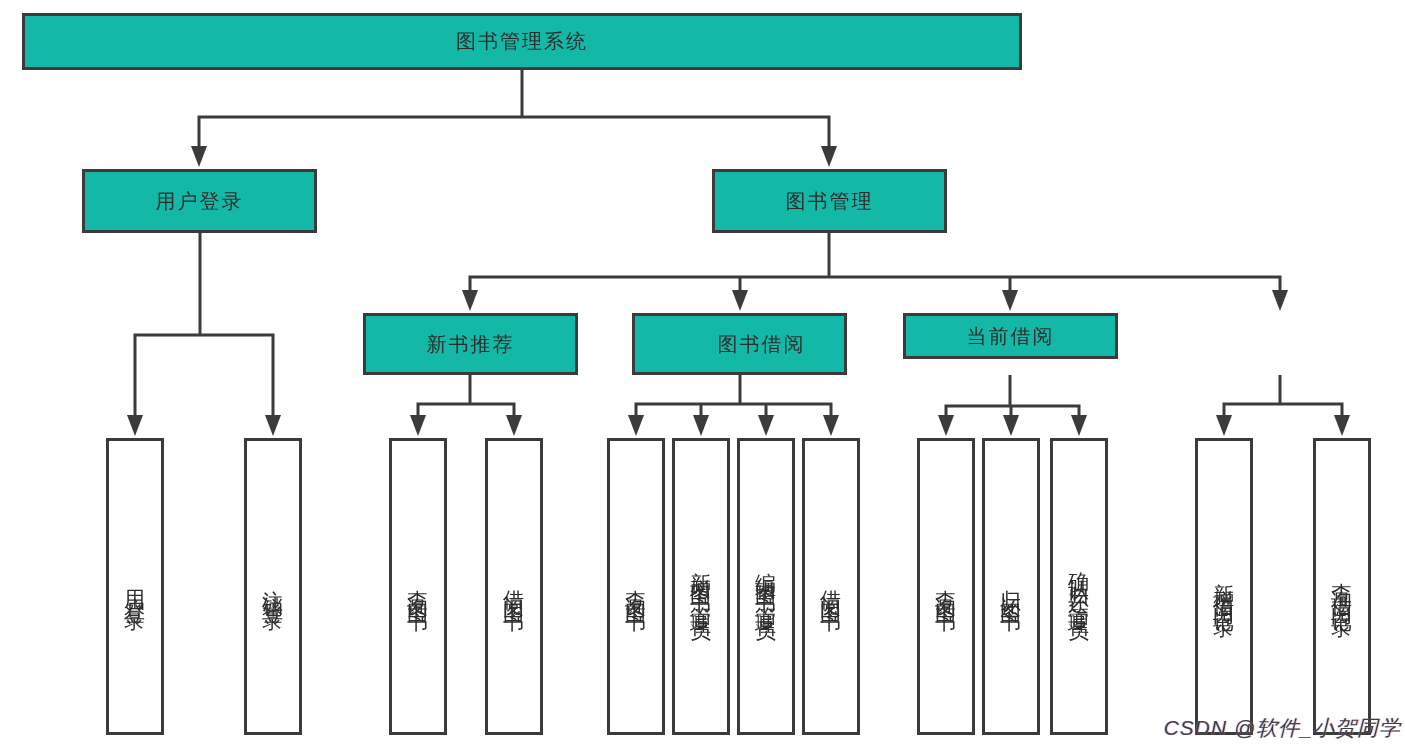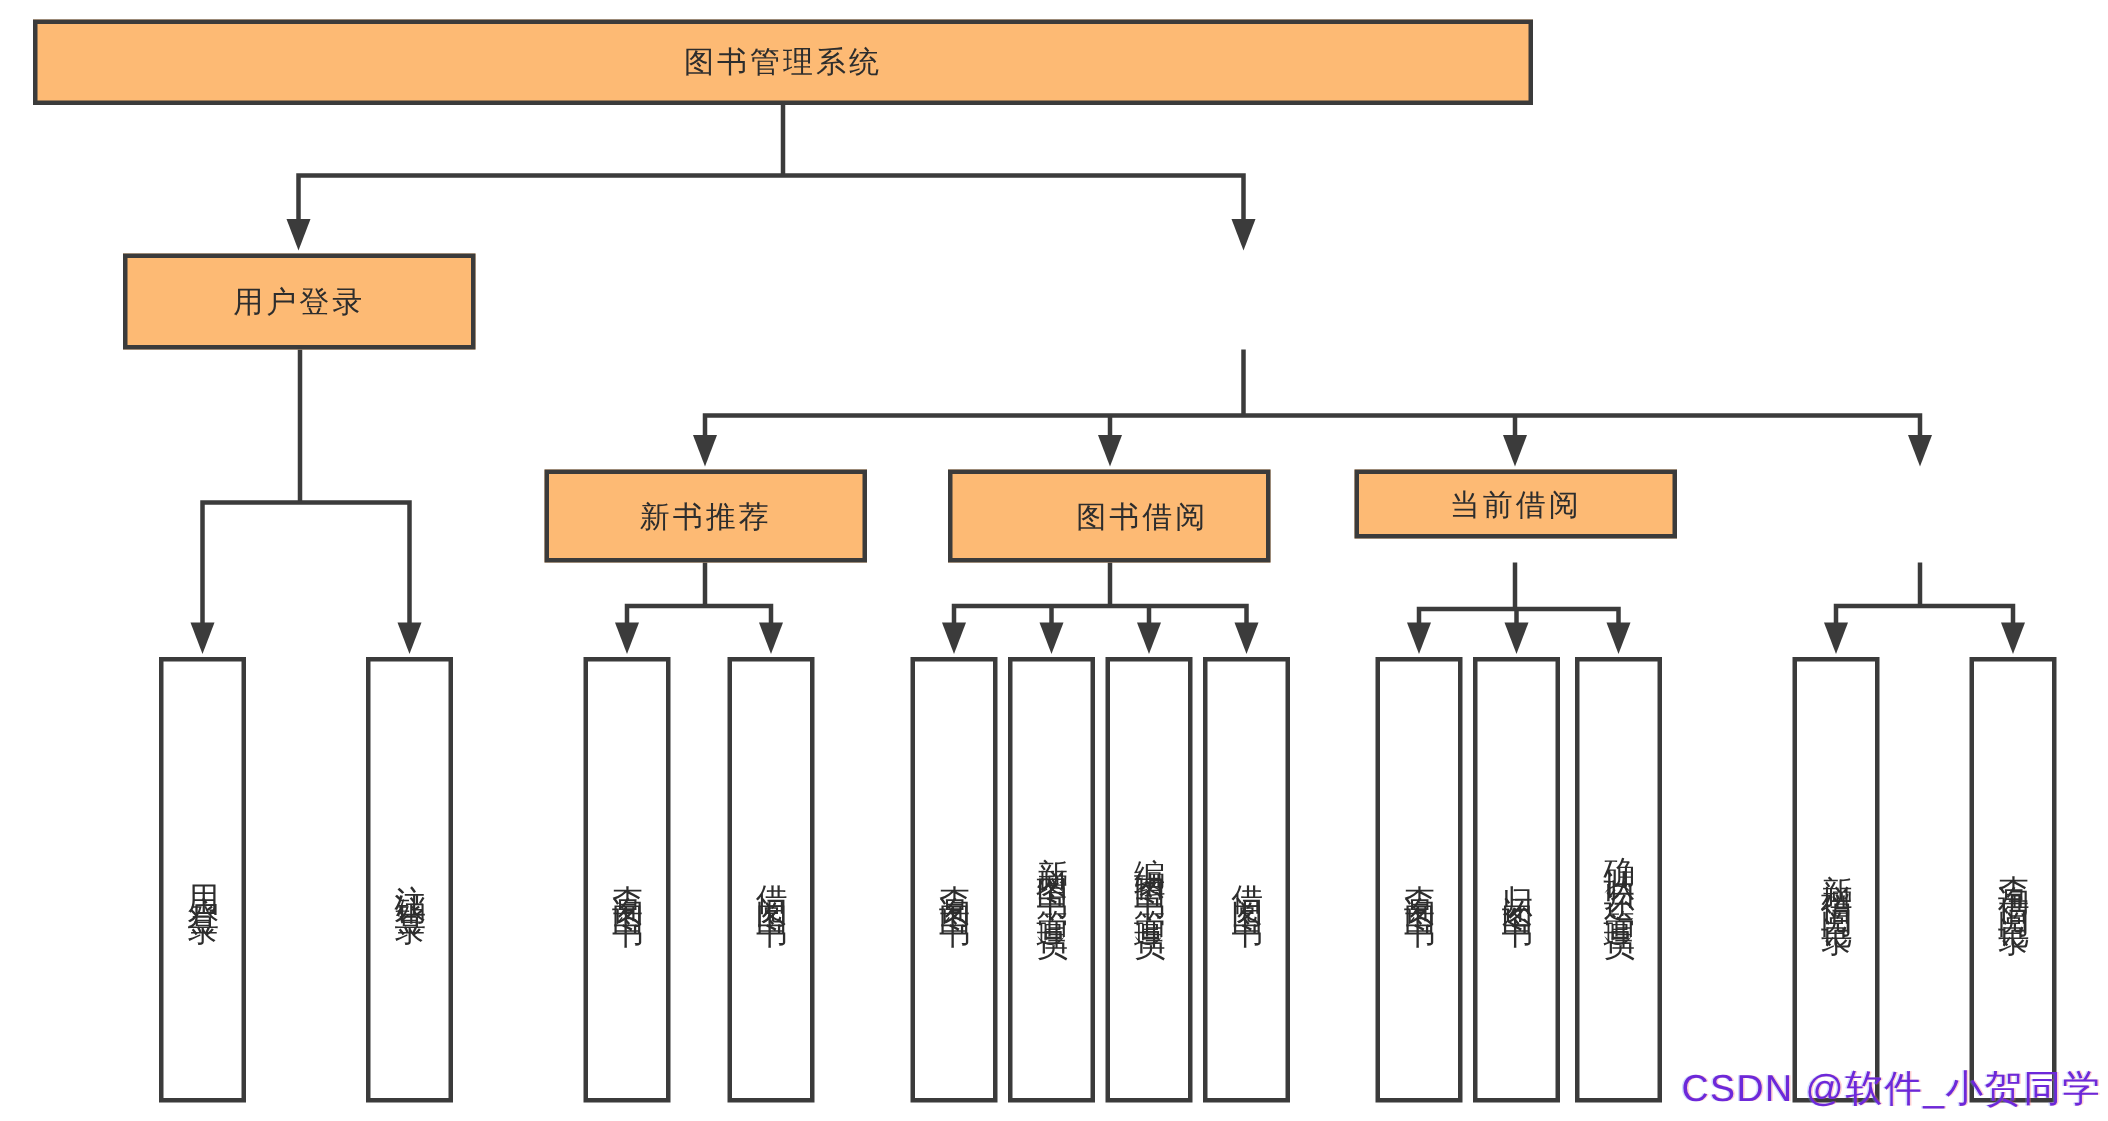--- a/index.html
+++ b/index.html
@@ -18,21 +18,21 @@
   #connectors {
     position: absolute;
     left: 0; top: 0;
     width: 1405px;
     height: 747px;
   }
   .hbox {
     position: absolute;
     box-sizing: border-box;
     border: 3px solid #3b3b3b;
-    background: #fdba74;
+    background: #14b8a6;
     display: flex;
     align-items: center;
     justify-content: center;
     color: #2d2d2d;
     font-size: 20px;
     letter-spacing: 2px;
     white-space: nowrap;
   }
   .leaf {
     position: absolute;
@@ -52,25 +52,26 @@
     text-orientation: mixed;
     font-size: 21px;
     line-height: 1;
     letter-spacing: 7px;
     max-height: 285px;
   }
   .watermark {
     position: absolute;
     right: 4px;
     bottom: 5px;
-    font-size: 25px;
-    color: #6d28d9;
+    font-size: 21px;
+    color: #404040;
     letter-spacing: 1px;
     text-shadow: 1px 0 0 rgba(255,120,120,0.35), -1px 0 0 rgba(120,150,255,0.35);
     white-space: nowrap;
+    font-style: italic;
   }
 </style>
 </head>
 <body>
 
 <div id="canvas">
 
   <svg id="connectors" viewBox="0 0 1405 747" xmlns="http://www.w3.org/2000/svg">
     <g stroke="#3b3b3b" stroke-width="3" fill="none">
 
@@ -123,20 +124,23 @@
     </g>
   </svg>
 
   <div class="hbox" style="left:22px; top:13px; width:1000px; height:57px;">
     <span>图书管理系统</span>
   </div>
 
   <div class="hbox" style="left:82px; top:169px; width:235px; height:64px;">
     <span>用户登录</span>
   </div>
+  <div class="hbox" style="left:712px; top:169px; width:235px; height:64px;">
+    <span>图书管理</span>
+  </div>
 
   <div class="hbox" style="left:363px; top:313px; width:215px; height:62px;font-family:Liberation Serif, serif;">
     <span>新书推荐</span>
   </div>
   <div class="hbox" style="left:632px; top:313px; width:215px; height:62px;padding-left:44px;">
     <span>图书借阅</span>
   </div>
   <div class="hbox" style="left:903px; top:313px; width:215px; height:46px;text-align:right;">
     <span>当前借阅</span>
   </div>

